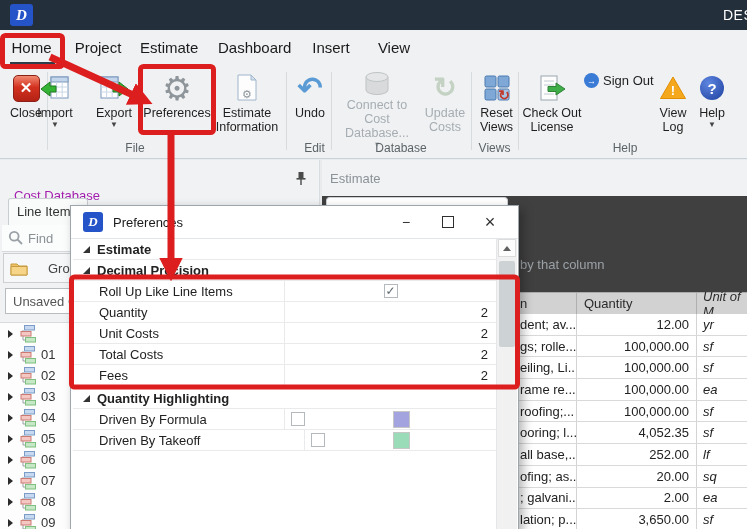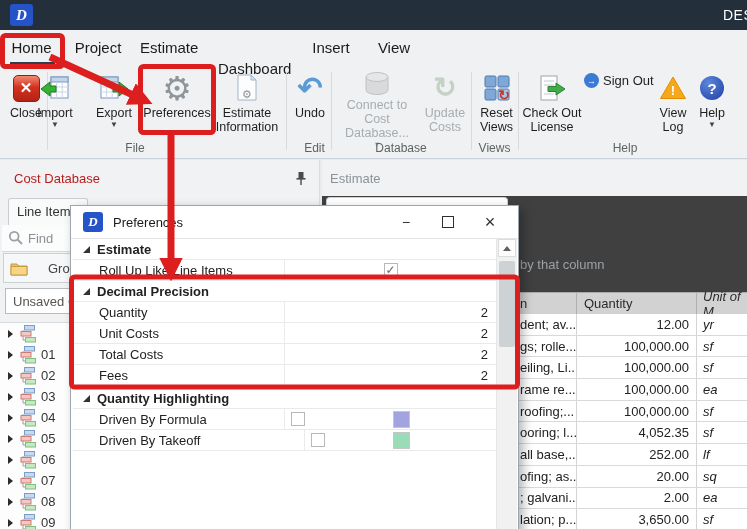--- a/index.html
+++ b/index.html
@@ -120,21 +120,21 @@
 
   <div class="abs titlebar">
     <div class="applogo">D</div>
     <div class="wintitle">DEST</div>
   </div>
 
   <div class="abs ribbon">
     <div class="tab" style="left:8px;width:47px;">Home</div>
     <div class="tab" style="left:72px;width:52px;">Project</div>
     <div class="tab" style="left:140px;width:56px;">Estimate</div>
-    <div class="tab" style="left:218px;width:70px;margin-top:21px;">Dashboard</div>
+    <div class="tab" style="left:218px;width:70px;">Dashboard</div>
     <div class="tab" style="left:308px;width:46px;">Insert</div>
     <div class="tab" style="left:374px;width:40px;">View</div>
     <div class="tab-underline"></div>
 
     <div class="rbtn" style="left:6px;width:40px;">
       <span class="ico">
           <span class="icoClose">✕</span>
         </span>
       <span class="lbl">Close</span>
     </div>
@@ -262,21 +262,21 @@
     </div>
 
     <div class="grp" style="left:60px;width:150px;">File</div>
     <div class="grp" style="left:292px;width:45px;">Edit</div>
     <div class="grp" style="left:331px;width:140px;">Database</div>
     <div class="grp" style="left:471px;width:47px;">Views</div>
     <div class="grp" style="left:560px;width:130px;">Help</div>
   </div>
 
   <div class="abs lpanel">
-    <div class="phtext" style="left:14px;top:11px;color:#b91c1c;">Cost Database</div>
+    <div class="phtext" style="left:14px;top:28px;color:#a21caf;">Cost Database</div>
     <span class="abs" style="left:295px;top:11px;">
       <svg width="12" height="15" viewBox="0 0 12 15">
         <rect x="3.5" y="1" width="5" height="6" fill="#4a4a4a"></rect>
         <line x1="1.5" y1="7.8" x2="10.5" y2="7.8" stroke="#4a4a4a" stroke-width="1.6"></line>
         <line x1="6" y1="8" x2="6" y2="14" stroke="#4a4a4a" stroke-width="1.4"></line>
       </svg>
     </span>
     <div class="liTab">Line Item</div>
     <div class="findRow">
       <svg width="16" height="16" viewBox="0 0 16 16" style="margin-left:6px;">
@@ -515,30 +515,30 @@
       <div class="winbtn" style="left:404px;font-size:18px;">×</div>
     </div>
 
     <div class="pgrid">
       <div class="prow phead">
         <span class="plabel">
             <span class="tri"></span>
             <span>Estimate</span>
           </span>
       </div>
+      <div class="prow phead">
+        <span class="plabel">
+            <span class="tri"></span>
+            <span>Decimal Precision</span>
+          </span>
+      </div>
       <div class="prow">
         <span class="plabel">Roll Up Like Line Items</span>
         <span class="pval ctr">
             <span class="cb">✓</span>
-          </span>
-      </div>
-      <div class="prow phead">
-        <span class="plabel">
-            <span class="tri"></span>
-            <span>Decimal Precision</span>
           </span>
       </div>
       <div>
 
           <div class="prow">
             <span class="plabel">Quantity</span>
             <span class="pval num">2</span>
           </div>
 
           <div class="prow">

